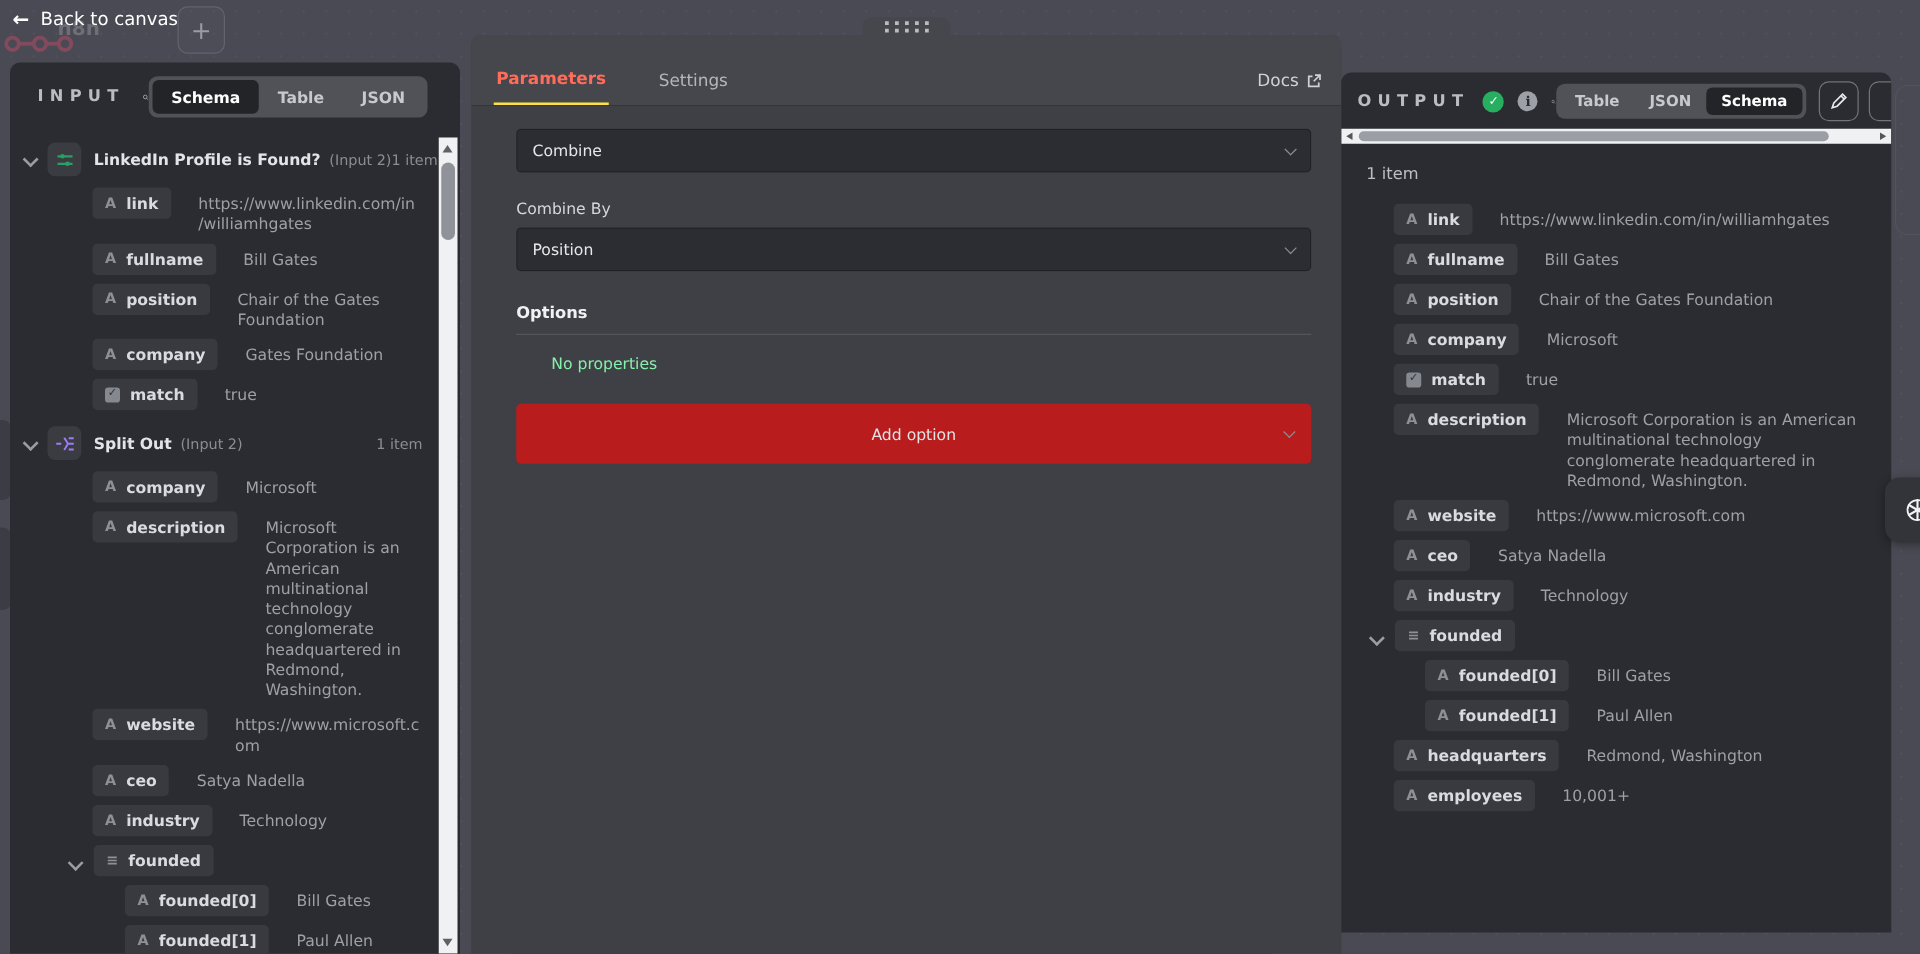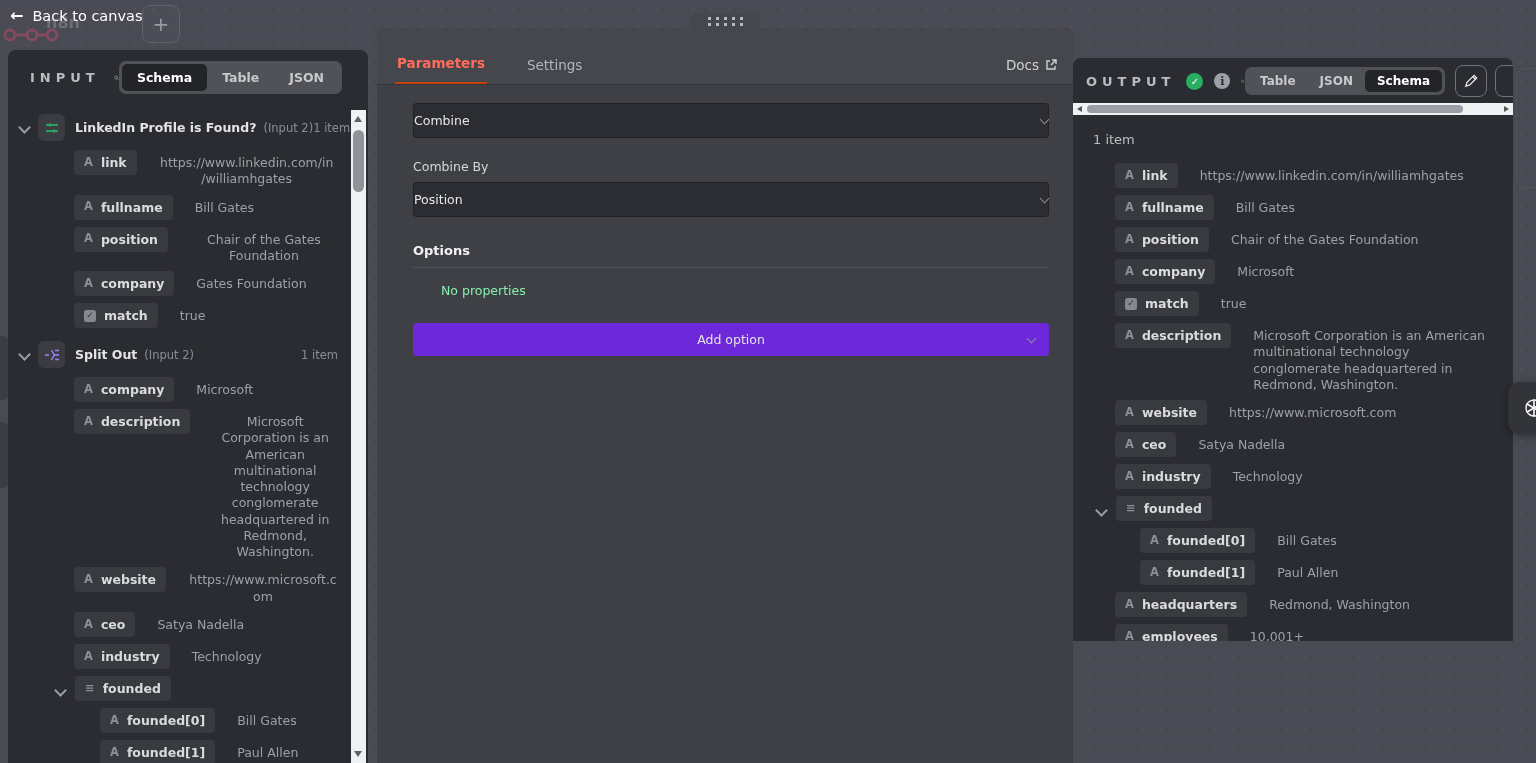--- a/index.html
+++ b/index.html
@@ -41,21 +41,21 @@
   .chev{width:7px;height:7px;border-right:2px solid #9a9da4;border-bottom:2px solid #9a9da4;
         transform:rotate(45deg);display:inline-block;flex:none;cursor:pointer;}
   .shead{display:flex;align-items:center;margin-bottom:9px;}
   .shead .chev{margin:0 9px 0 0;}
   .nicon{width:27px;height:27px;border-radius:6px;background:#3b3c42;display:flex;align-items:center;
          justify-content:center;flex:none;margin-right:10px;}
   .sname{font-size:12.5px;font-weight:600;color:#e3e4e7;white-space:nowrap;}
   .sinput{font-size:11.5px;color:#8a8d94;margin-left:7px;white-space:nowrap;}
   .scount{font-size:11.5px;color:#8a8d94;margin-left:auto;white-space:nowrap;}
   
-  .lp{left:8px;top:50px;width:360px;height:713px;text-align:center;}
+  .lp{left:8px;top:50px;width:360px;height:713px;}
   .lp .phead{padding:11px 12px 10px 22px;}
   .lp .phead .search{margin-left:14px;}
   .lp .phead .tabgroup{margin-left:auto;margin-right:14px;}
   .lp .content{padding:10px 30px 0 12px;}
   .lp .srow{padding-left:54px;}
   .lp .srow.deep{padding-left:80px;}
   .lp .srow.listrow{padding-left:36px;}
   .lp .srow.listrow .chev{margin:10px 10px 0 0;}
   
   .vscroll{position:absolute;top:60px;right:2px;bottom:0;width:15px;background:#f0f1f2;}
@@ -71,38 +71,38 @@
   .dragtab{position:absolute;left:313px;top:-14px;width:70px;height:14px;background:#46464d;
            border-radius:7px 7px 0 0;display:flex;align-items:center;justify-content:center;cursor:grab;}
   .dots{display:grid;grid-template-columns:repeat(5,3px);grid-gap:3px 5px;}
   .dots span{width:3px;height:3px;background:#b9bbc0;}
   .mtitlerow{display:flex;align-items:center;}
   .mtitle{font-size:17px;font-weight:bold;color:#f2f3f4;margin-left:12px;}
   .testbtn{margin-left:auto;background:#ff6d5a;border:none;border-radius:6px;color:#fff;font-weight:bold;
            font-size:13px;padding:8px 16px;display:flex;align-items:center;gap:8px;cursor:pointer;}
   .mtabs{display:flex;align-items:flex-end;margin-top:13px;}
   .mtab{font-size:13.5px;padding:0 2px 11px 2px;cursor:pointer;color:#b4b6bc;margin-right:38px;}
-  .mtab.active{color:#ff6d5a;font-weight:600;border-bottom:2px solid #c2410c;}
+  .mtab.active{color:#ff6d5a;font-weight:600;border-bottom:2px solid #fde047;}
   .docs{margin-left:auto;display:flex;align-items:center;gap:6px;color:#cfd1d5;font-size:13.5px;
         padding-bottom:11px;cursor:pointer;}
   .mbody{padding:18px 24px 0 36px;}
   .fgroup{margin-bottom:21px;}
   .flabel{font-size:12.5px;color:#d6d8db;margin-bottom:8px;}
   .select{height:33px;background:#2c2d32;border:1px solid rgba(0,0,0,0.25);border-radius:4px;
-          display:flex;align-items:center;padding:0 0;cursor:pointer;}
+          display:flex;align-items:center;padding:0 12px;cursor:pointer;}
   .select .val{font-size:12.5px;color:#e6e7e9;}
   .select .chev,.addopt .chev{margin-left:auto;border-color:#8b8e95;border-width:1.5px;width:6px;height:6px;margin-top:-3px;}
   .opts-hd{font-size:13px;font-weight:bold;color:#f0f1f2;border-bottom:1px solid #55565c;
            padding-bottom:9px;margin:26px 0 0 0;}
   .noprops{font-size:12.5px;color:#86efac;margin:15px 0 0 28px;}
-  .addopt{height:33px;background:#6d28d9;border-radius:4px;display:flex;align-items:center;
+  .addopt{height:48px;background:#b91c1c;border-radius:4px;display:flex;align-items:center;
           padding:0 14px;margin-top:25px;cursor:pointer;position:relative;}
   .addopt .lbl{position:absolute;left:0;right:0;text-align:center;font-size:12.5px;color:#e2e3e6;}
   
-  .op{left:1073px;top:58px;width:440px;height:583px;}
+  .op{left:1073px;top:58px;width:440px;height:688px;}
   .op .phead{padding:7px 10px 6px 13px;position:relative;}
   .op .phead .ico{margin-left:11px;}
   .op .tabgroup{margin-left:auto;margin-right:10px;}
   .iconbtn{width:30px;height:30px;border:1.5px solid #71727a;border-radius:8px;display:flex;flex:none;
            align-items:center;justify-content:center;cursor:pointer;}
   .iconbtn.partial{margin-left:8px;margin-right:-24px;}
   .hscroll{position:relative;height:12px;background:#f0f1f2;}
   .hscroll .thumb{position:absolute;top:2px;height:8px;left:14px;width:376px;background:#9b9ea4;border-radius:4px;}
   .tri-l{position:absolute;left:4px;top:3px;width:0;height:0;border-top:3.5px solid transparent;
          border-bottom:3.5px solid transparent;border-right:5px solid #55565c;}

